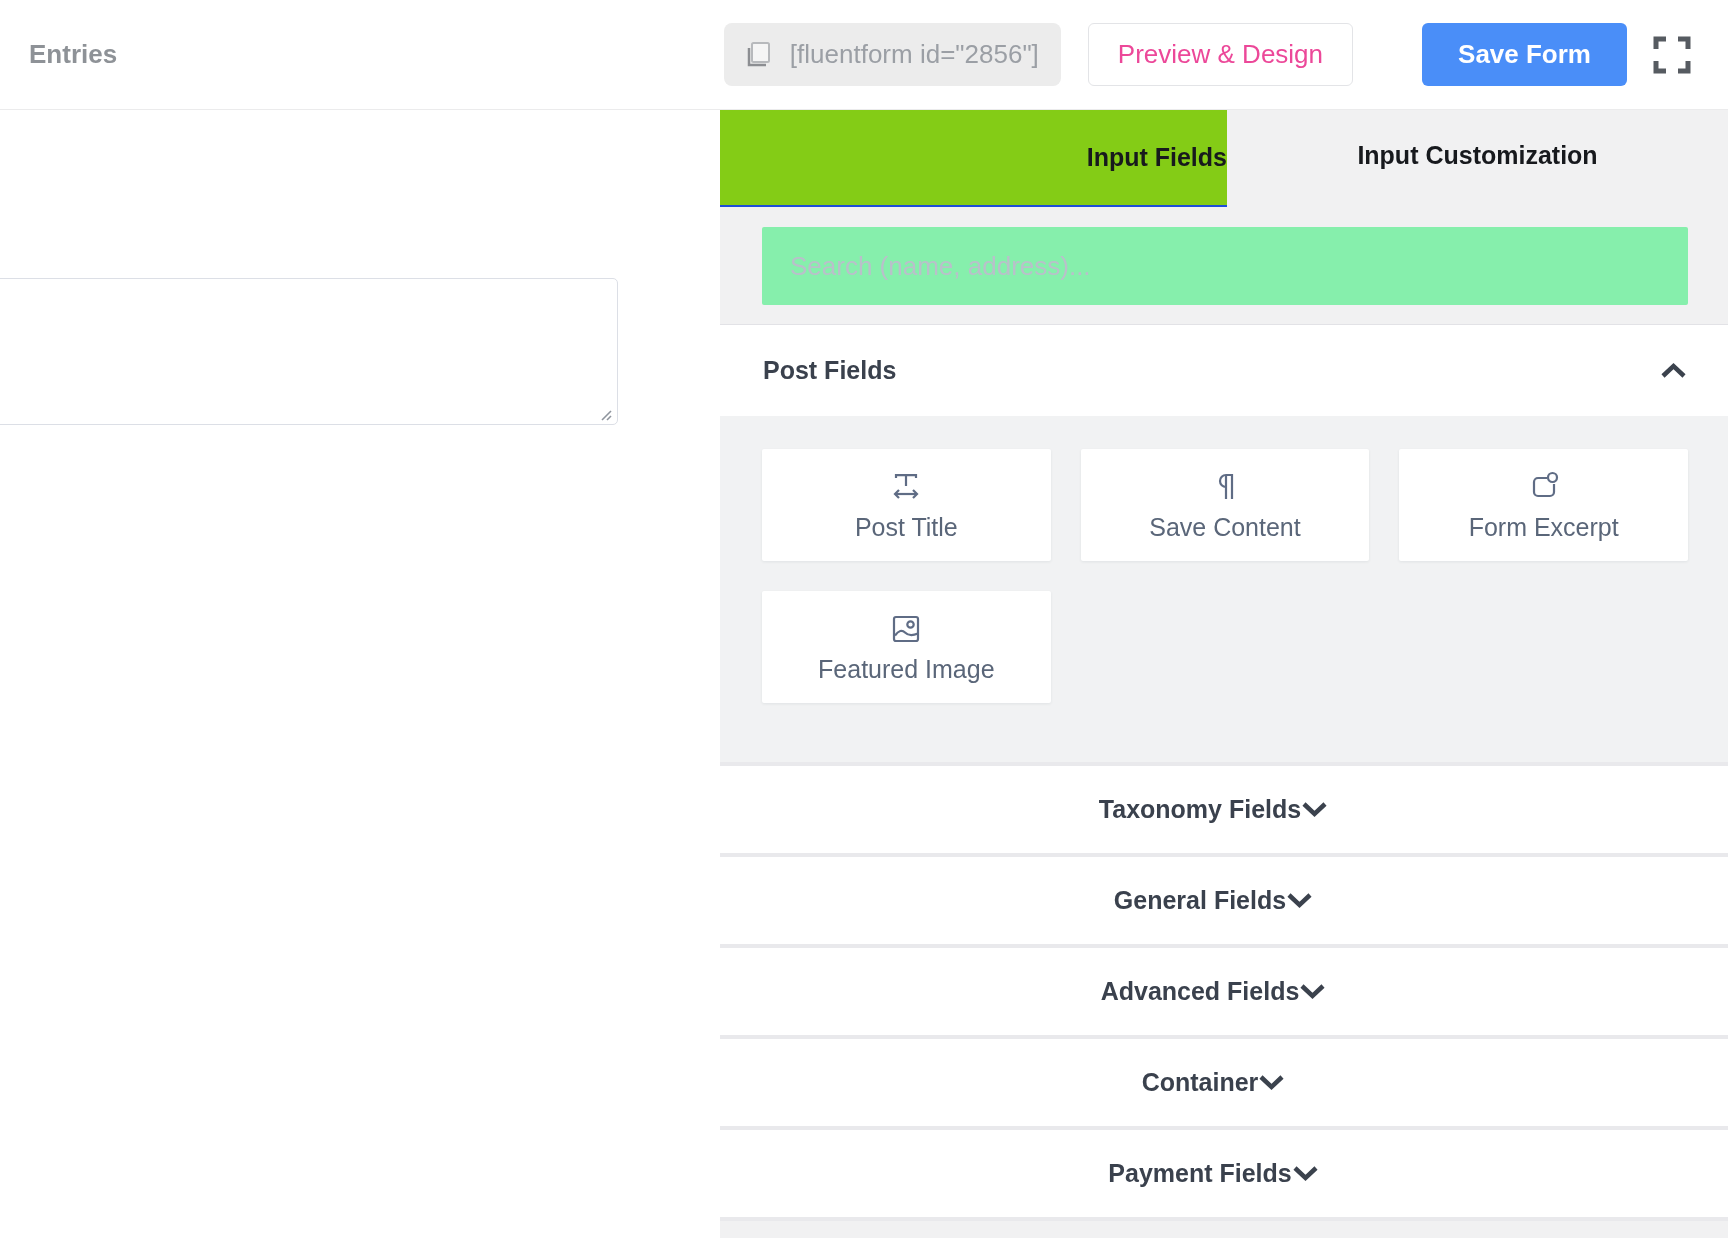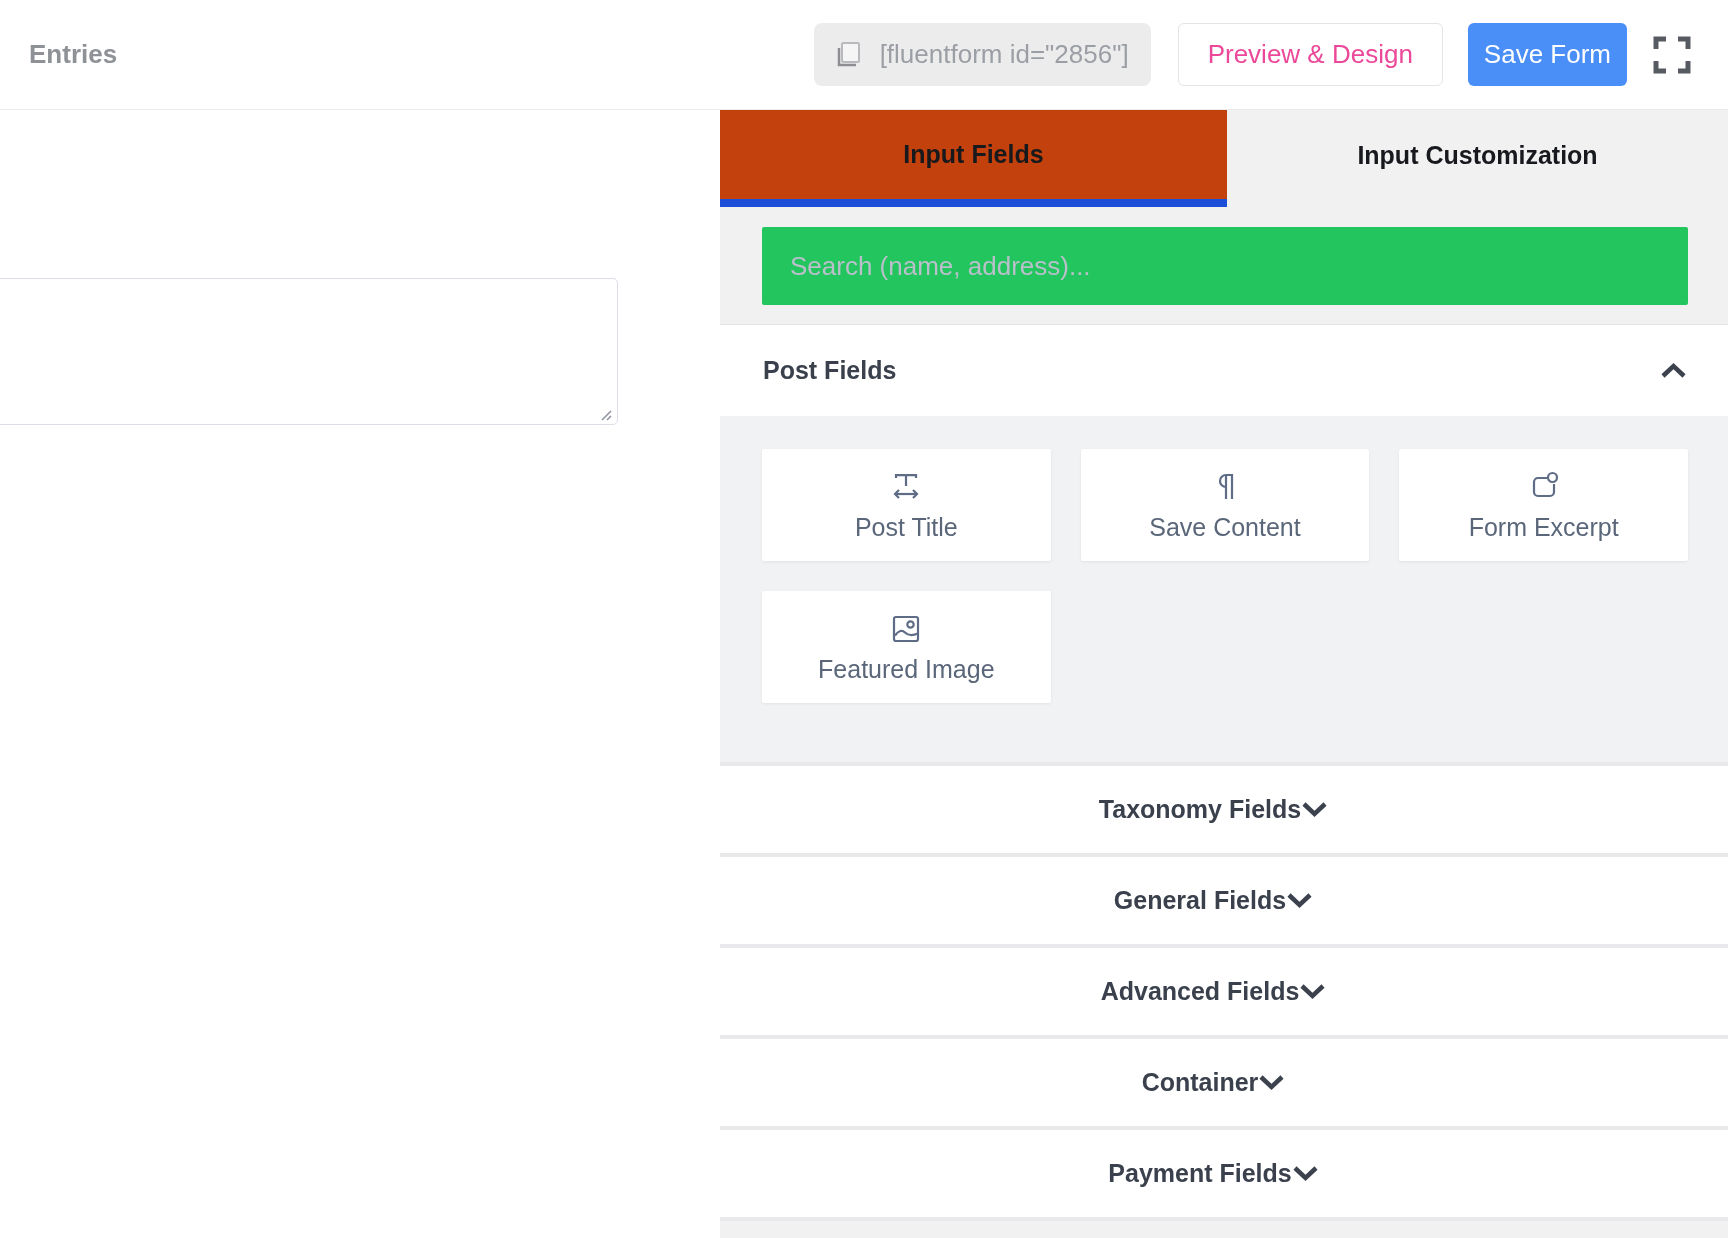--- a/index.html
+++ b/index.html
@@ -13,47 +13,47 @@
             display:flex; align-items:center; padding:0 35px 0 29px; z-index:5; }
   .topbar-title { font-size:26px; font-weight:700; color:#8e9297; }
   .topbar-spacer { flex:1; }
   .shortcode-pill { height:63px; background:#ececec; border-radius:8px;
                     display:flex; align-items:center; gap:14px; padding:0 22px 0 18px;
                     margin-right:27px; cursor:pointer; }
   .shortcode-text { font-size:26px; color:#9b9fa5; white-space:nowrap; }
   .btn-preview { height:63px; padding:0 29px; background:#fff; border:1px solid #e3e4e7;
                  border-radius:6px; font-size:26px; color:#ec4899; margin-right:25px;
                  display:flex; align-items:center; cursor:pointer; }
-  .btn-save { height:63px; padding:0 16px; background:#4a8ef8; border:none; border-radius:6px;
-              font-size:26px; font-weight:400; color:#fff; margin-right:24px;
-              display:flex; align-items:center; cursor:pointer; }
+  .btn-save { height:63px; padding:0 36px; background:#4a8ef8; border:none; border-radius:6px;
+              font-size:26px; font-weight:700; color:#fff; margin-right:24px;
+              display:flex; align-items:center; cursor:pointer;margin-left:44px; }
   .fullscreen-btn { width:42px; height:42px; display:flex; align-items:center;
                     justify-content:center; cursor:pointer; }
 
   
   .editor { position:absolute; left:0; top:111px; width:720px; height:1127px; background:#fff; }
   .editor textarea { position:absolute; left:-8px; top:167px; width:626px; height:147px;
                      border:1px solid #dcdfe6; border-radius:5px; background:#fff;
                      resize:none; font-size:24px; padding:14px 18px;
                      font-family:"Liberation Sans", sans-serif; color:#3a414d; outline:none; }
   .resize-handle { position:absolute; left:598px; top:296px; pointer-events:none; }
 
   
   .panel { position:absolute; left:720px; top:110px; width:1008px; height:1128px;
            background:#f1f1f2; }
   .tabs { display:flex; height:97px; }
   .tab { display:flex; align-items:center; justify-content:center;
          font-size:25px; font-weight:700; color:#17191d; cursor:pointer;
          background:#f1f1f2; border-bottom:6px solid transparent; }
-  .tab.active { background:#c2410c; border-bottom:8px solid #1d4ed8; }
+  .tab.active { background:#84cc16; border-bottom:2px solid #1d4ed8;justify-content:flex-end; }
   .tab:nth-child(1){ width:507px; }
   .tab:nth-child(2){ flex:1; }
 
   .search-band { height:118px; padding:20px 40px 20px 42px; border-bottom:1px solid #e2e2e6; }
-  .search-input { width:100%; height:78px; border:none; border-radius:2px; background:#22c55e;
+  .search-input { width:100%; height:78px; border:none; border-radius:2px; background:#86efac;
                   padding:0 28px; font-size:26px; color:#3a414d; outline:none;
                   font-family:"Liberation Sans", sans-serif; }
   .search-input::placeholder { color:#b9c0ca; }
 
   .section-header { height:91px; background:#fff; display:flex; align-items:center;
                     justify-content:space-between; padding:0 41px 0 43px; cursor:pointer; }
   .section-title { font-size:25px; font-weight:700; color:#3a414d; }
   .section-content { height:346px; padding:33px 40px 0 42px; background:#f1f2f3;
                      display:grid; grid-template-columns:1fr 1fr 1fr;
                      column-gap:30px; row-gap:30px; align-content:start; }

